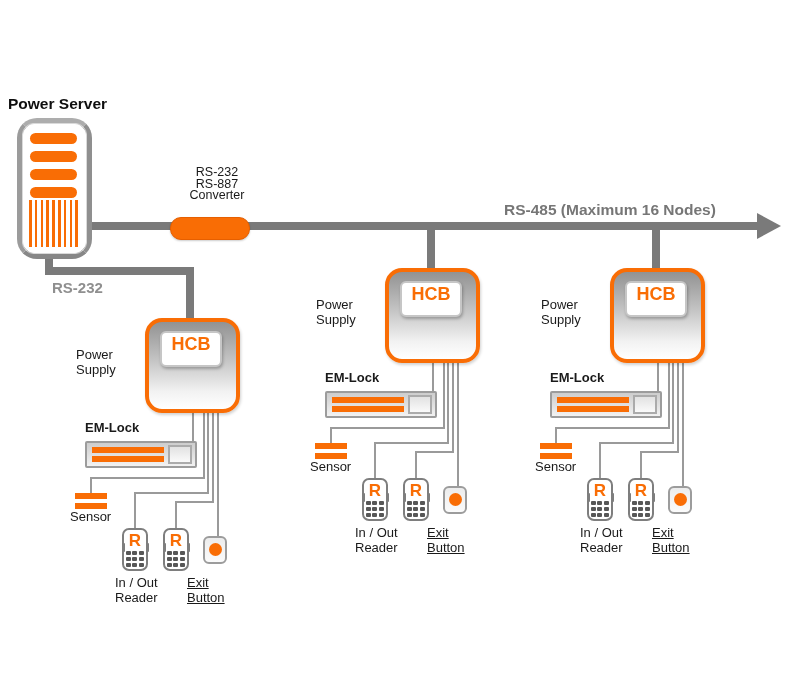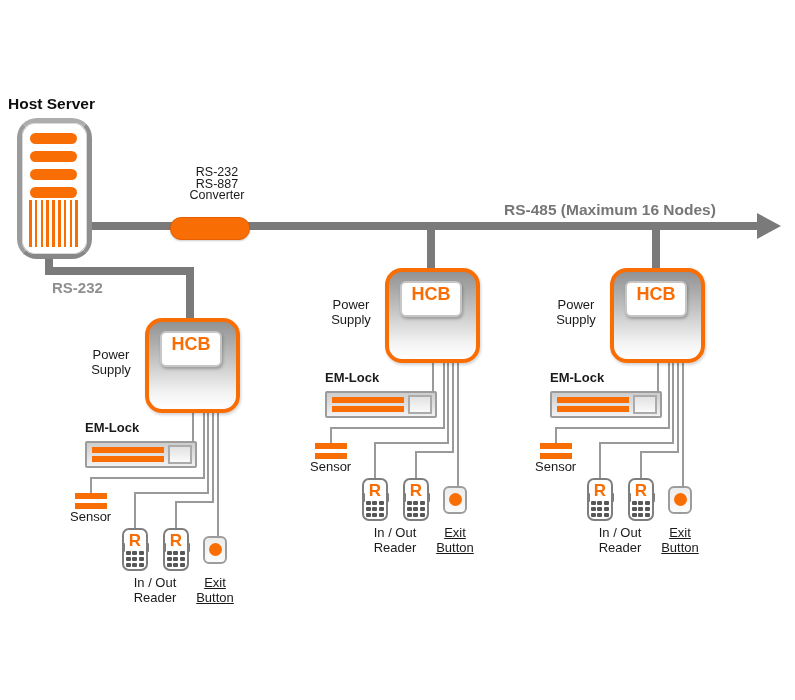--- a/index.html
+++ b/index.html
@@ -18,21 +18,21 @@
   .line{position:absolute;background:var(--line-gray);z-index:1;}
   .arrowhead{position:absolute;width:0;height:0;z-index:1;
     border-left:24px solid var(--line-gray);
     border-top:13px solid transparent;border-bottom:13px solid transparent;}
 
   
   .t-bold-dark{font-weight:bold;font-size:15.5px;color:#0E0E0E;}
   .t-bold-gray{font-weight:bold;font-size:15px;color:var(--label-gray);}
   .t-bus{font-weight:bold;font-size:15.5px;color:#767676;white-space:nowrap;}
   .lbl{font-size:13px;line-height:15px;color:var(--ink);}
-  .center{text-align:center;}
+  .center{}
 
   
   .server{position:absolute;left:17px;top:118px;width:75px;height:141px;box-sizing:border-box;
     background:#fff;border:5px solid;border-color:#ADADAD #8F8F8F #878787 #9B9B9B;
     border-radius:20px;z-index:2;}
   .server::after{content:"";position:absolute;inset:0;border:1px solid #DADADA;border-radius:12px;pointer-events:none;}
   .server .pill{position:absolute;left:8px;width:47px;height:11px;border-radius:6px;background:var(--orange);}
   .server .stripes{position:absolute;left:7px;top:77px;width:51px;height:47px;
     background:repeating-linear-gradient(90deg,var(--orange) 0 2.6px,transparent 2.6px 5.8px);}
 
@@ -96,21 +96,21 @@
   <div class="abs t-bus" style="left:504px;top:201px;">RS-485 (Maximum 16 Nodes)</div>
 
   <div class="line" style="left:427px;top:226px;width:8px;height:46px;"></div>
   <div class="line" style="left:652px;top:226px;width:8px;height:46px;"></div>
 
   <div class="line" style="left:45px;top:248px;width:8px;height:27px;z-index:1;"></div>
   <div class="line" style="left:45px;top:267px;width:149px;height:8px;"></div>
   <div class="line" style="left:186px;top:267px;width:8px;height:53px;"></div>
   <div class="abs t-bold-gray" style="left:52px;top:279px;">RS-232</div>
 
-  <div class="abs t-bold-dark" style="left:8px;top:95px;">Host Server</div>
+  <div class="abs t-bold-dark" style="left:8px;top:95px;">Power Server</div>
   <div class="server">
     <div class="pill" style="top:10px;"></div>
     <div class="pill" style="top:28px;"></div>
     <div class="pill" style="top:46px;"></div>
     <div class="pill" style="top:64px;"></div>
     <div class="stripes"></div>
   </div>
 
   <div class="converter-label">
     <span>RS-232</span>

